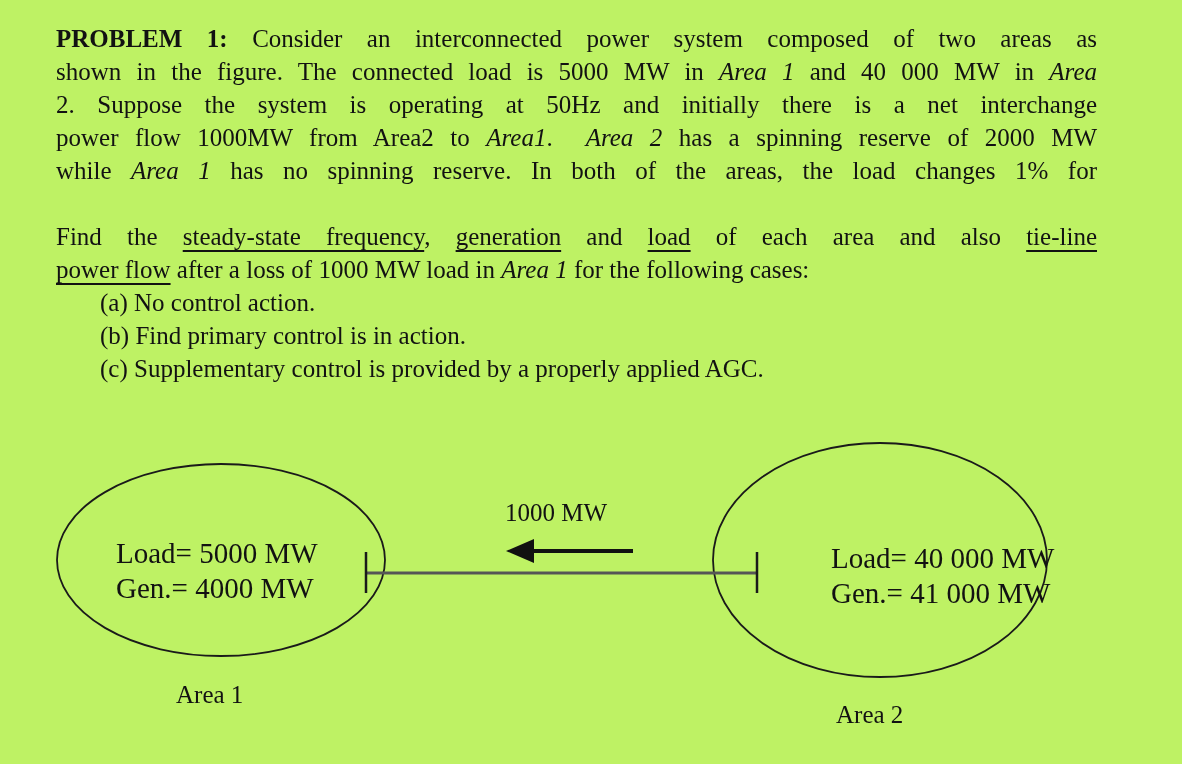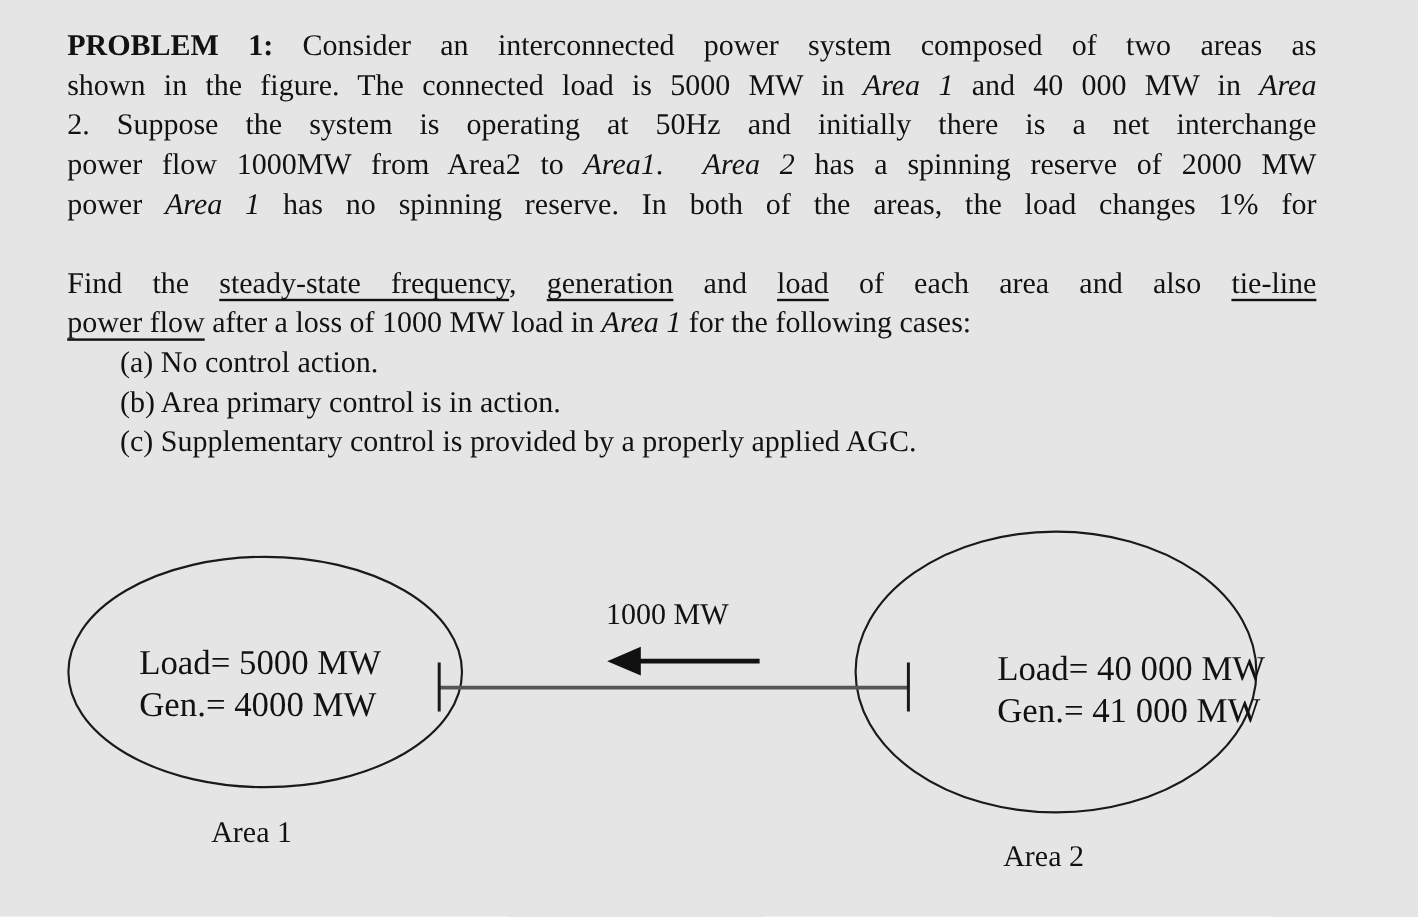--- a/index.html
+++ b/index.html
@@ -1,17 +1,17 @@
 <!DOCTYPE html>
 <html><head>
 <meta charset="utf-8">
 <style>
   html, body { margin:0; padding:0; background:#ffffff; }
   .page {
-    position:relative; width:1182px; height:764px; background:#e5e5e5;
+    position:relative; width:1182px; height:764px; background:#bef264;
     font-family:"Liberation Serif","DejaVu Serif",serif; color:#121212;
     overflow:hidden;
   }
   .textblock {
     position:absolute; left:56px; top:22px; width:1041px;
     font-size:25px; line-height:33px;
   }
   .line { white-space:normal; }
   .line.just { text-align:justify; text-align-last:justify; }
   .para2 { margin-top:33px; }
@@ -27,29 +27,29 @@
 <body>
 
 <div class="page">
 
   <div class="textblock">
     <div>
         <div class="line just"><span style="font-weight: bold;">PROBLEM 1:</span><span> Consider an interconnected power system composed of two areas as</span></div>
         <div class="line just"><span>shown in the figure. The connected load is 5000 MW in </span><span style="font-style: italic;">Area 1</span><span> and 40 000 MW in </span><span style="font-style: italic;">Area</span></div>
         <div class="line just"><span>2. Suppose the system is operating at 50Hz and initially there is a net interchange</span></div>
         <div class="line just"><span>power flow 1000MW from </span><span style="">Area2</span><span> to </span><span style="font-style: italic; font-family: Liberation Serif, serif;">Area1</span><span>.&nbsp; </span><span style="font-style: italic;">Area 2</span><span> has a spinning reserve of 2000 MW</span></div>
-        <div class="line just"><span>power </span><span style="font-style: italic;">Area 1</span><span> has no spinning reserve. In both of the areas, the load changes 1% for</span></div>
+        <div class="line just"><span>while </span><span style="font-style: italic;">Area 1</span><span> has no spinning reserve. In both of the areas, the load changes 1% for</span></div>
       </div>
     <div class="para2">
         <div class="line just"><span>Find the </span><span class="ul">steady-state frequency</span><span>, </span><span class="ul">generation</span><span> and </span><span class="ul">load</span><span> of each area and also </span><span class="ul">tie-line</span></div>
         <div class="line"><span class="ul">power flow</span><span> after a loss of 1000 MW load in </span><span style="font-style: italic;">Area 1</span><span> for the following cases:</span></div>
       </div>
     <div>
         <div class="line caseline"><span>(a)</span><span> No control action.</span></div>
-        <div class="line caseline"><span>(b)</span><span> Area primary control is in action.</span></div>
+        <div class="line caseline"><span>(b)</span><span> Find primary control is in action.</span></div>
         <div class="line caseline"><span>(c)</span><span> Supplementary control is provided by a properly applied AGC.</span></div>
       </div>
   </div>
 
   <div class="figure">
     <svg width="1182" height="334" viewBox="0 0 1182 334">
       <ellipse cx="221" cy="130" rx="164" ry="96" fill="none" stroke="#1a1a1a" stroke-width="1.8"></ellipse>
       <ellipse cx="880" cy="130" rx="167" ry="117" fill="none" stroke="#1a1a1a" stroke-width="1.8"></ellipse>
       <line x1="366" y1="143" x2="757" y2="143" stroke="#565656" stroke-width="3"></line>
       <line x1="366" y1="122" x2="366" y2="163" stroke="#1a1a1a" stroke-width="2.5"></line>

